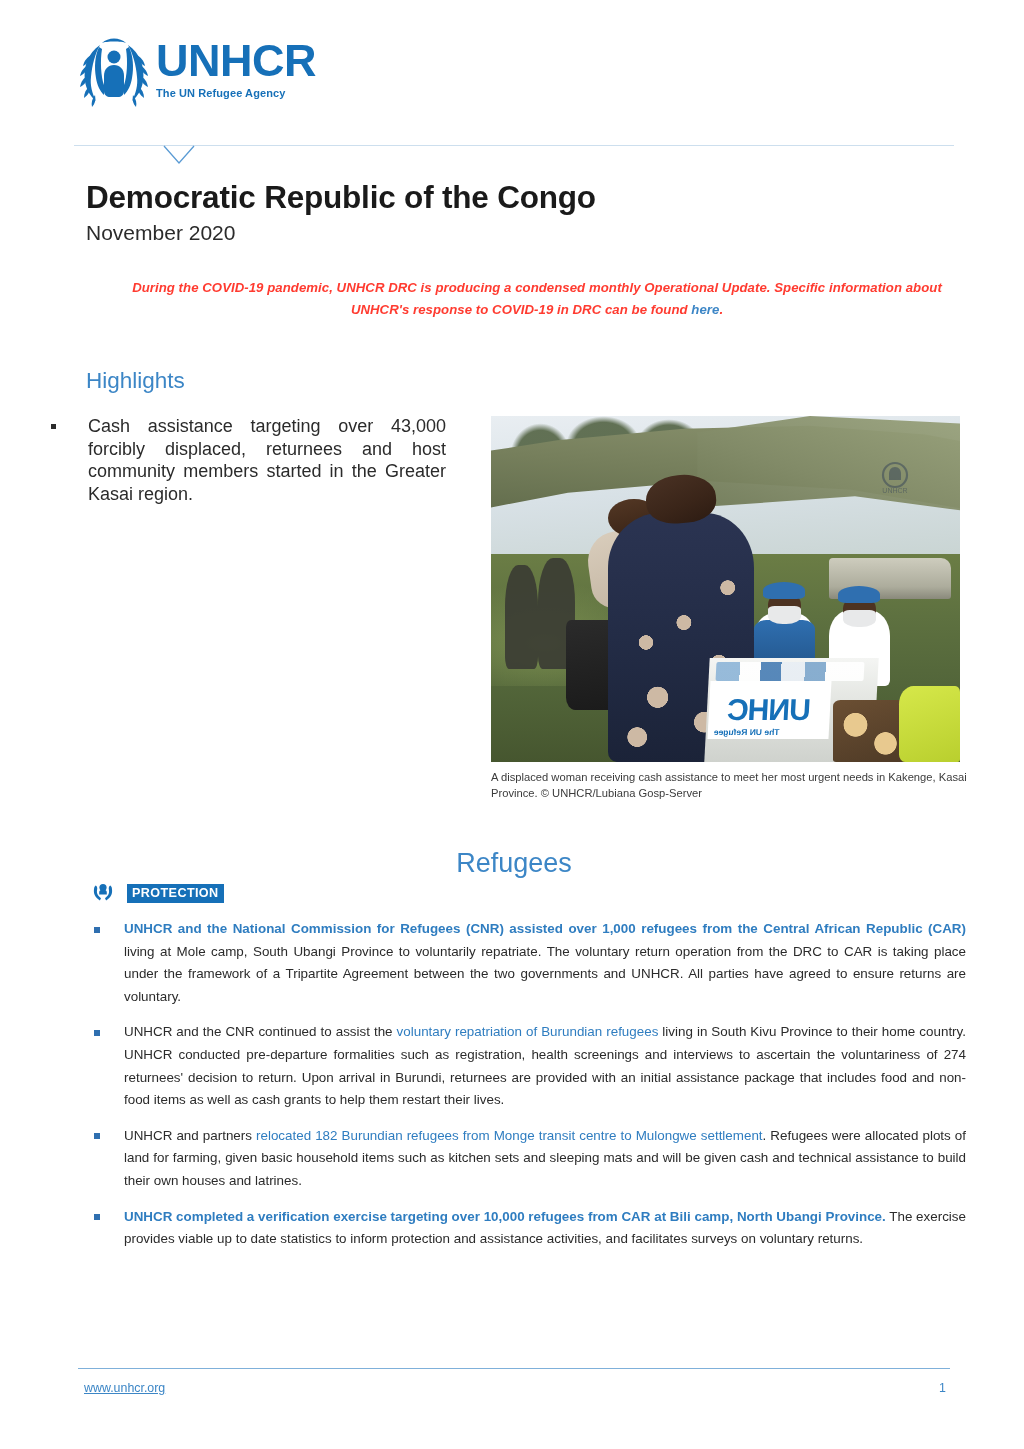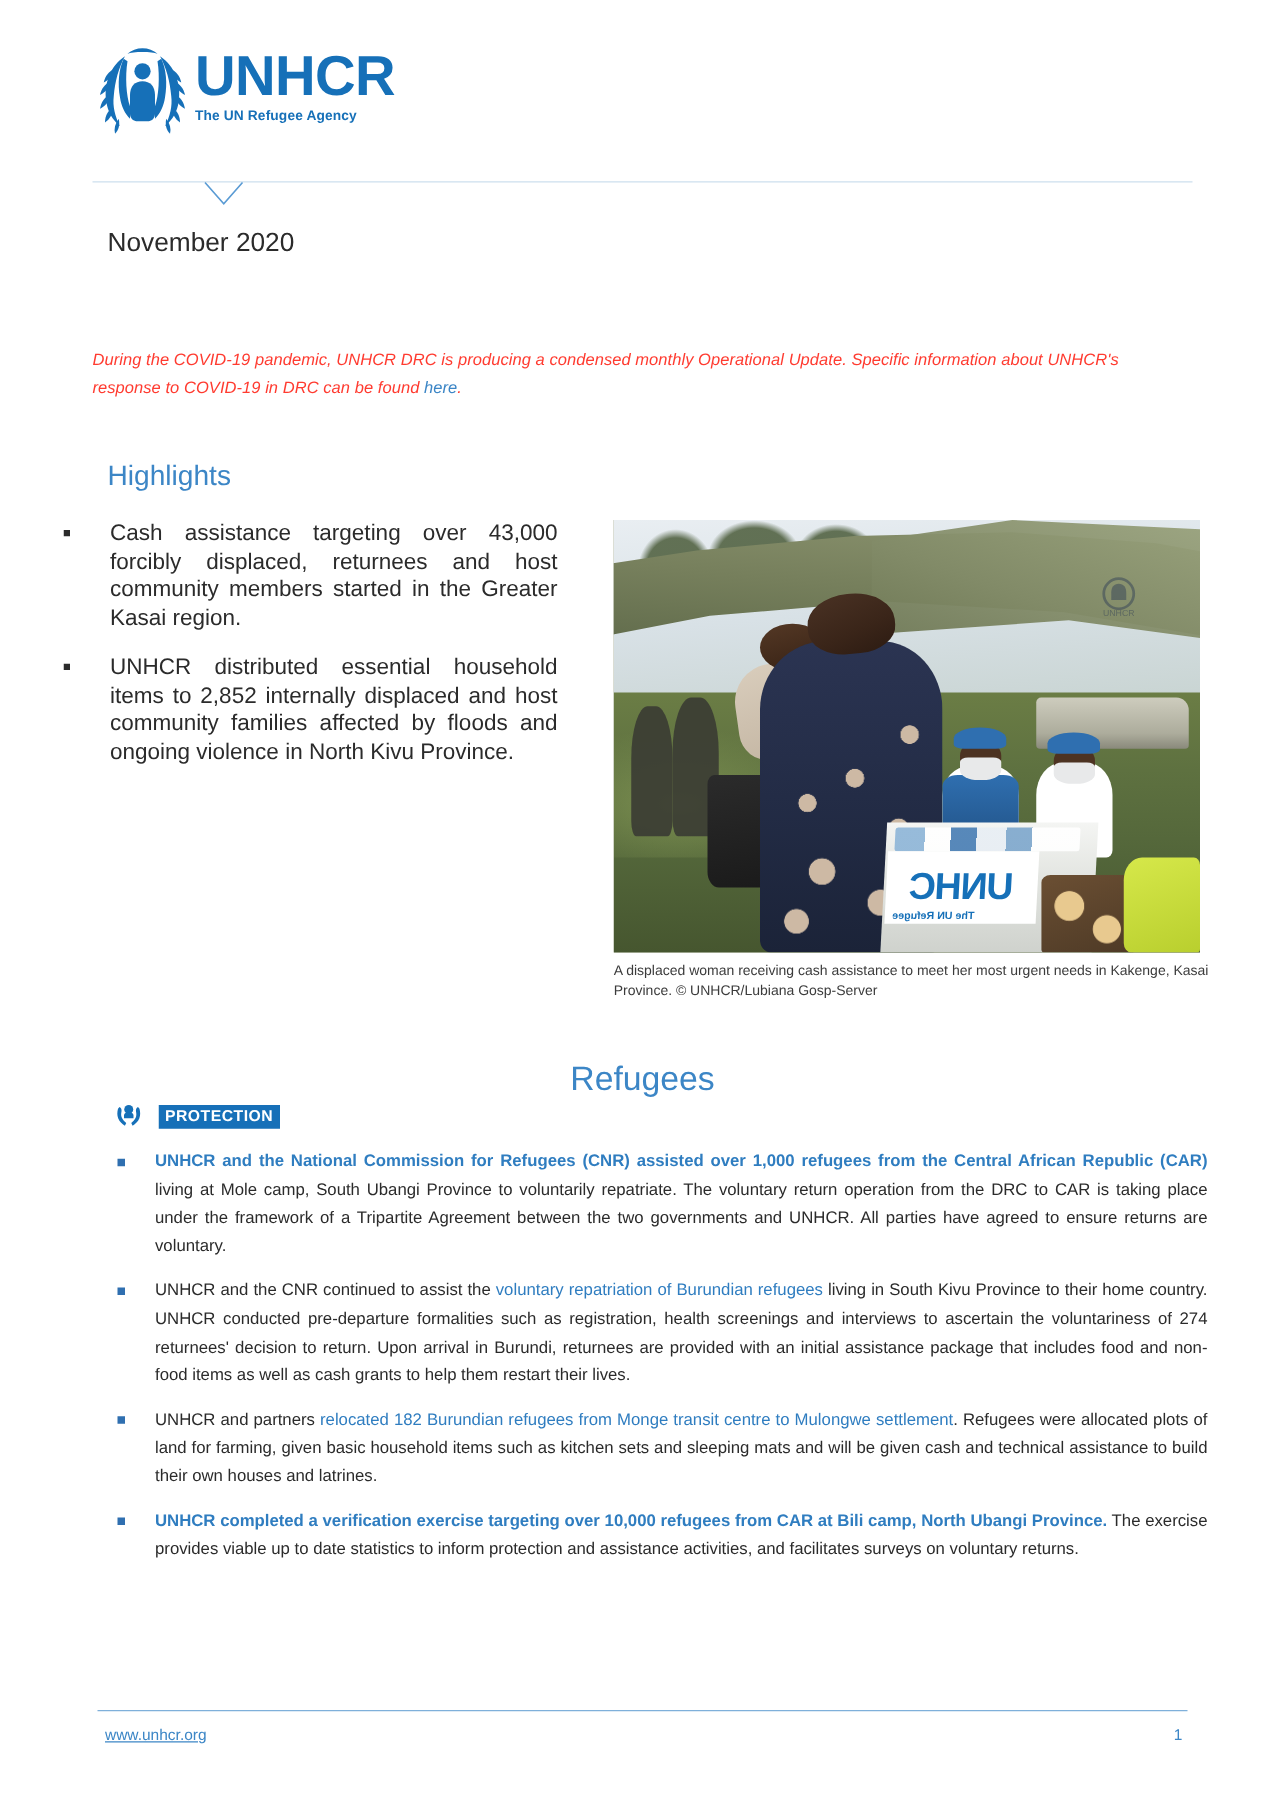--- a/index.html
+++ b/index.html
@@ -110,29 +110,30 @@
   }
   .doc-date {
     font-size: 21px;
     color: #2b2b2b;
     line-height: 28px;
     margin: 3px 0 0 0;
     font-weight: normal;
   }
   .covid-note {
     position: absolute;
-    left: 72px;
+    left: 104px;
     top: 277px;
     width: 862px;
     font-size: 13.2px;
     font-style: italic;
-    font-weight: normal;
+    font-weight: bold;
     line-height: 21.5px;
     color: #ff3b30;
     letter-spacing: 0.05px;
+    text-align: center;
   }
   .covid-note .lnk {
     color: #3c86c6;
     text-decoration: none;
   }
 
   
   .highlights-head {
     position: absolute;
     left: 84px;
@@ -526,31 +527,31 @@
       </div>
     </div>
   </div>
 
   <div class="header-rule"></div>
   <svg class="header-chevron" viewBox="0 0 34 20">
     <polyline points="2,1 17,18 32,1" fill="none" stroke="#5a9bd4" stroke-width="1.3"></polyline>
   </svg>
 
   <div class="title-area">
+    <h1 class="doc-title">Democratic Republic of the Congo</h1>
     <div class="doc-date">November 2020</div>
   </div>
 
   <div class="covid-note">
     <span>During the COVID-19 pandemic, UNHCR DRC is producing a condensed monthly Operational Update. Specific information about UNHCR's response to COVID-19 in DRC can be found </span><a class="lnk" href="#">here</a><span>.</span>
   </div>
 
   <div class="highlights-head">Highlights</div>
   <ul class="highlights-list">
     <li>Cash assistance targeting over 43,000 forcibly displaced, returnees and host community members started in the Greater Kasai region.</li>
-    <li>UNHCR distributed essential household items to 2,852 internally displaced and host community families affected by floods and ongoing violence in North Kivu Province.</li>
   </ul>
 
   <div class="photo-wrap">
     <div class="photo">
       <div class="ph-sky"></div>
       <div class="ph-palm" style="left:4%;  top:2%;  width:13%; height:16%;"></div>
       <div class="ph-palm" style="left:16%; top:0%;  width:16%; height:14%;"></div>
       <div class="ph-palm" style="left:31%; top:1%;  width:14%; height:13%;"></div>
       <div class="ph-tarp"></div>
       <div class="ph-tarp2"></div>

